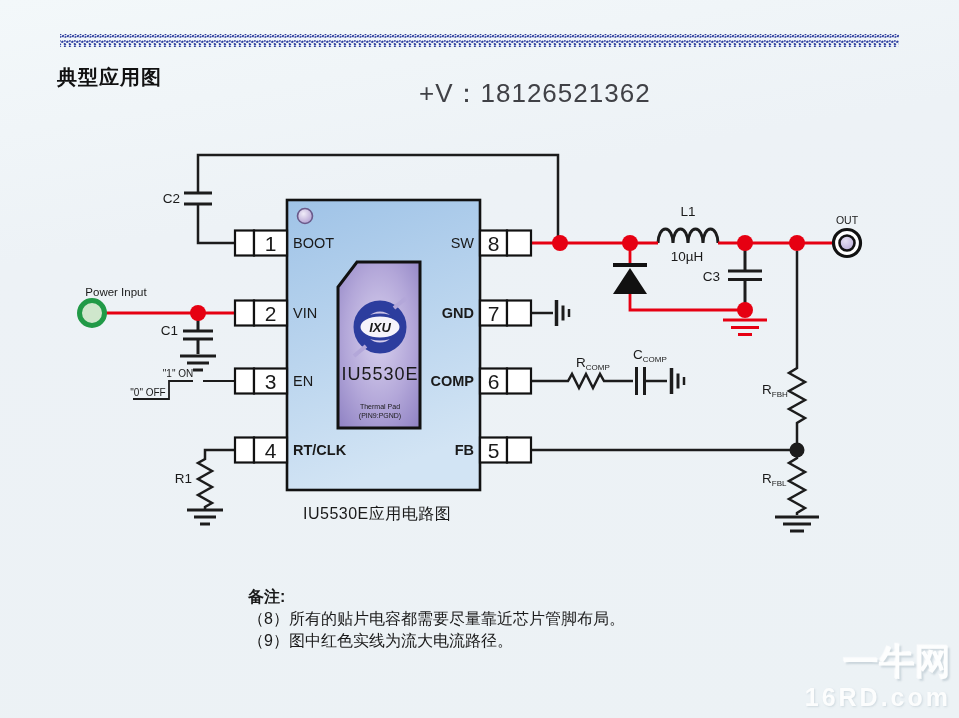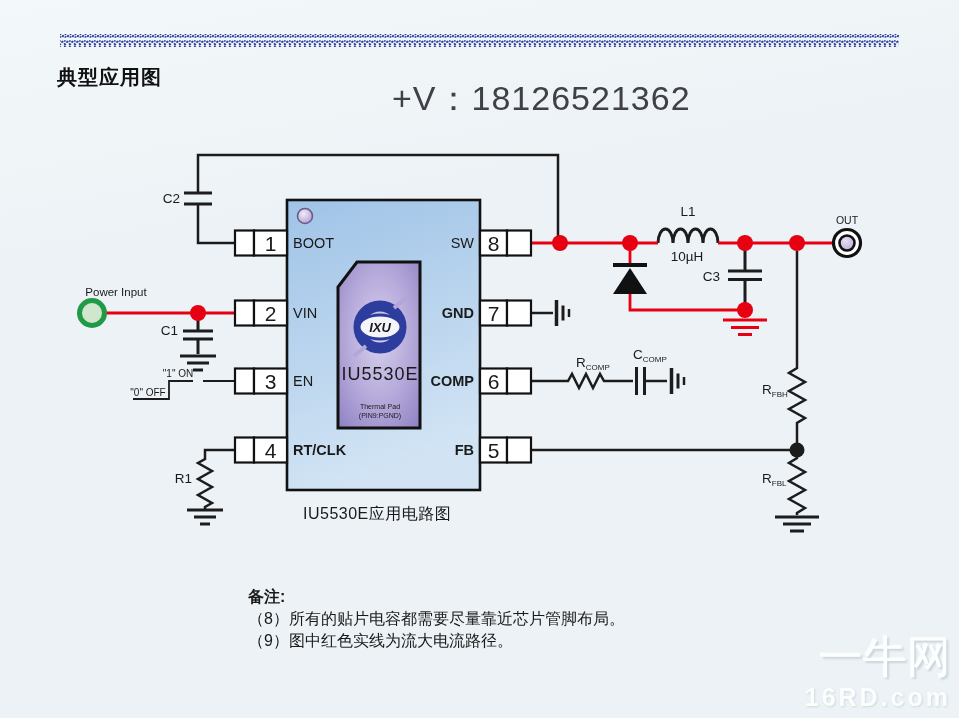--- a/index.html
+++ b/index.html
@@ -11,42 +11,42 @@
     position:relative;
   }
   .page{position:absolute;inset:0;background:linear-gradient(170deg,#f3f8fa 0%,#edf2f6 30%,#ecf2f5 100%);}
   .abs{position:absolute;}
   .title{
     left:57px;top:64px;
     font-size:20px;font-weight:bold;color:#111;
     letter-spacing:1px;
   }
   .contact{
-    left:392px;top:76px;
-    font-size:34px;color:#404146;
+    left:419px;top:76px;
+    font-size:26px;color:#404146;
     letter-spacing:1px;
   }
   .caption{
     left:303px;top:504px;
     font-size:16px;color:#1a1a1a;
     letter-spacing:0.5px;
   }
   .notes{
     left:248px;top:586px;
     font-size:16px;color:#1a1a1a;line-height:22px;
   }
   .notes .heading{font-weight:bold;}
   .watermark{
     right:8px;bottom:6px;
     text-align:right;
     color:#ffffff;
     user-select:none;
   }
   .watermark .wm1{
-    font-size:44px;font-weight:normal;
+    font-size:36px;font-weight:bold;
     opacity:0.93;
     text-shadow:2px 2px 2px rgba(170,185,195,0.55), -1px -1px 1px rgba(255,255,255,0.9);
   }
   .watermark .wm2{
     font-size:25px;font-weight:bold;letter-spacing:3px;
     opacity:0.85;margin-top:-4px;
     text-shadow:1px 1px 2px rgba(170,185,195,0.5);
   }
   svg{display:block;}
   svg text{font-family:"Liberation Sans", sans-serif;fill:#1a1a1a;}

